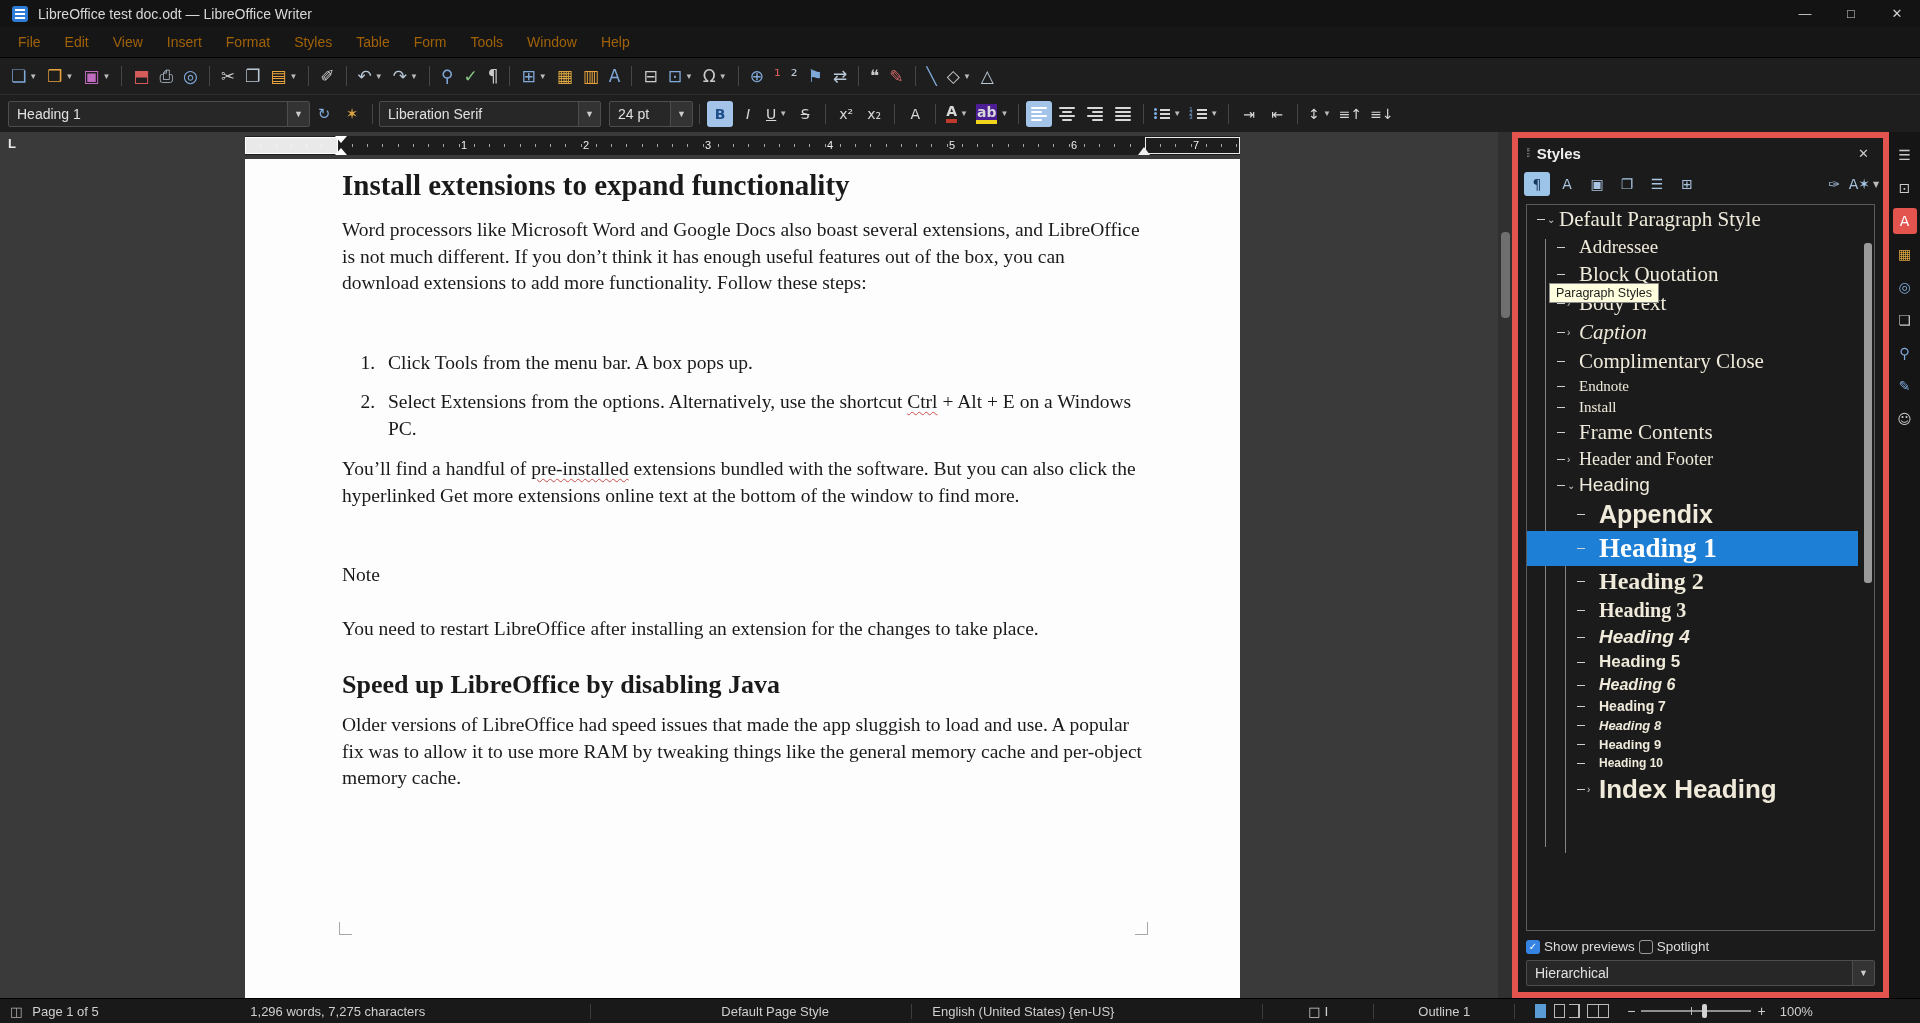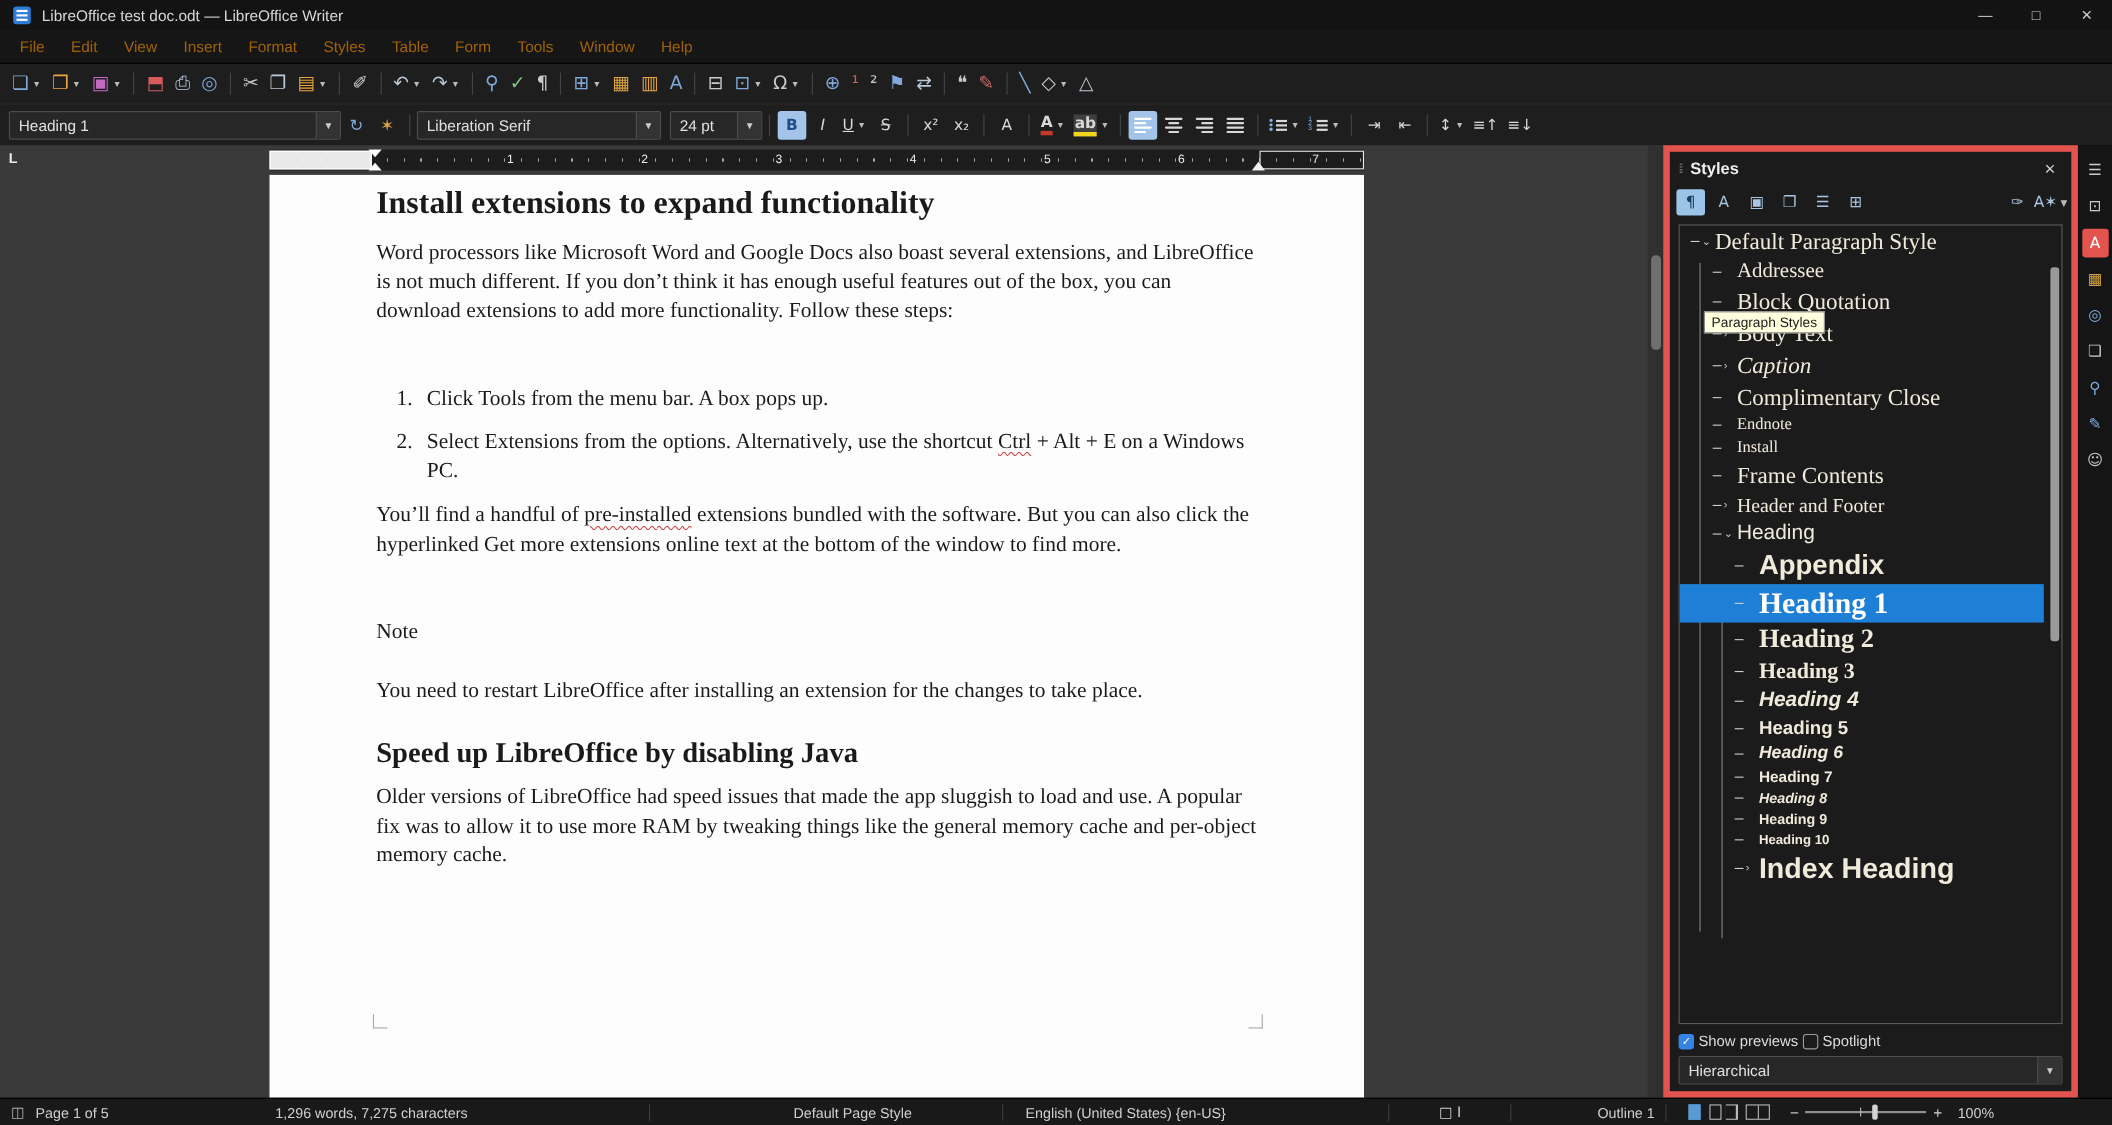--- a/index.html
+++ b/index.html
@@ -29,21 +29,21 @@
      border-radius:3px; margin:0 1px; padding:0 3px; cursor:default; }
   .fbtn.active { background:#a3c4e8; }
   .fbtn .glyph { color:#d8d8d8; font-family:"DejaVu Sans", sans-serif; }
   .fbtn.active .glyph { color:#1d4e89; }
   .g-b { font-weight:bold; font-size:16px; }
   .g-i { font-style:italic; font-family:"Liberation Serif",serif; font-size:16px; }
   .g-u { text-decoration:underline; font-size:15px; }
   .g-s { text-decoration:line-through; font-size:15px; }
   .g-sup,.g-sub { font-size:13px; color:#c8d8ea; }
   .g-fc { font-size:15px; font-weight:bold; border-bottom:4px solid #c0392b; line-height:15px; }
-  .g-hl { font-size:12px; font-weight:bold; background:#404040; color:#fff; padding:0 1px;
+  .g-hl { font-size:12px; font-weight:bold; background:#4c1d95; color:#fff; padding:0 1px;
      border-bottom:4px solid #f1d built; }
   .g-hl2 { border-bottom:4px solid #f1d41c; }
   .bars { display:flex; flex-direction:column; gap:2px; width:16px; }
   .bars i { height:2px; background:#d8d8d8; border-radius:1px; }
   .fbtn.active .bars i { background:#fff; }
   .bars.al-center i { align-self:center; } .bars.al-right i { align-self:flex-end; }
   .listico { display:flex; flex-direction:column; gap:2px; }
   .listico .lrow { display:flex; align-items:center; gap:3px; height:2px; }
   .listico .mk { width:3px; height:3px; border-radius:50%; background:#7fb2e8; }
   .listico .mknum { width:5px; font-size:6px; line-height:3px; color:#7fb2e8; }
@@ -619,21 +619,21 @@
   <span class="sb-icon">◫</span>
   <span class="sb-item" style="width:218px">Page 1 of 5</span>
   <span class="sb-item" style="width:330px">1,296 words, 7,275 characters</span>
   <span class="sb-sep"></span>
   <span class="sb-item" style="width:300px;padding-left:120px">Default Page Style</span>
   <span class="sb-sep"></span>
   <span class="sb-item" style="width:330px;padding-left:10px">English (United States) {en-US}</span>
   <span class="sb-sep"></span>
   <span class="sb-item" style="width:90px;text-align:center;font-family:'DejaVu Sans',sans-serif">□ I</span>
   <span class="sb-sep"></span>
-  <span class="sb-item" style="width:120px;text-align:right">Outline 1</span>
+  <span class="sb-item" style="width:120px;text-align:center">Outline 1</span>
   <span class="sb-sep"></span>
   <span class="viewicons">
     <span class="vp one"></span>
     <span class="vp two"></span>
     <span class="vp book"></span>
   </span>
   <span class="zoomslider">
     <span class="zs-btn">−</span>
     <span class="zs-track">
       <span class="zs-notch"></span>

